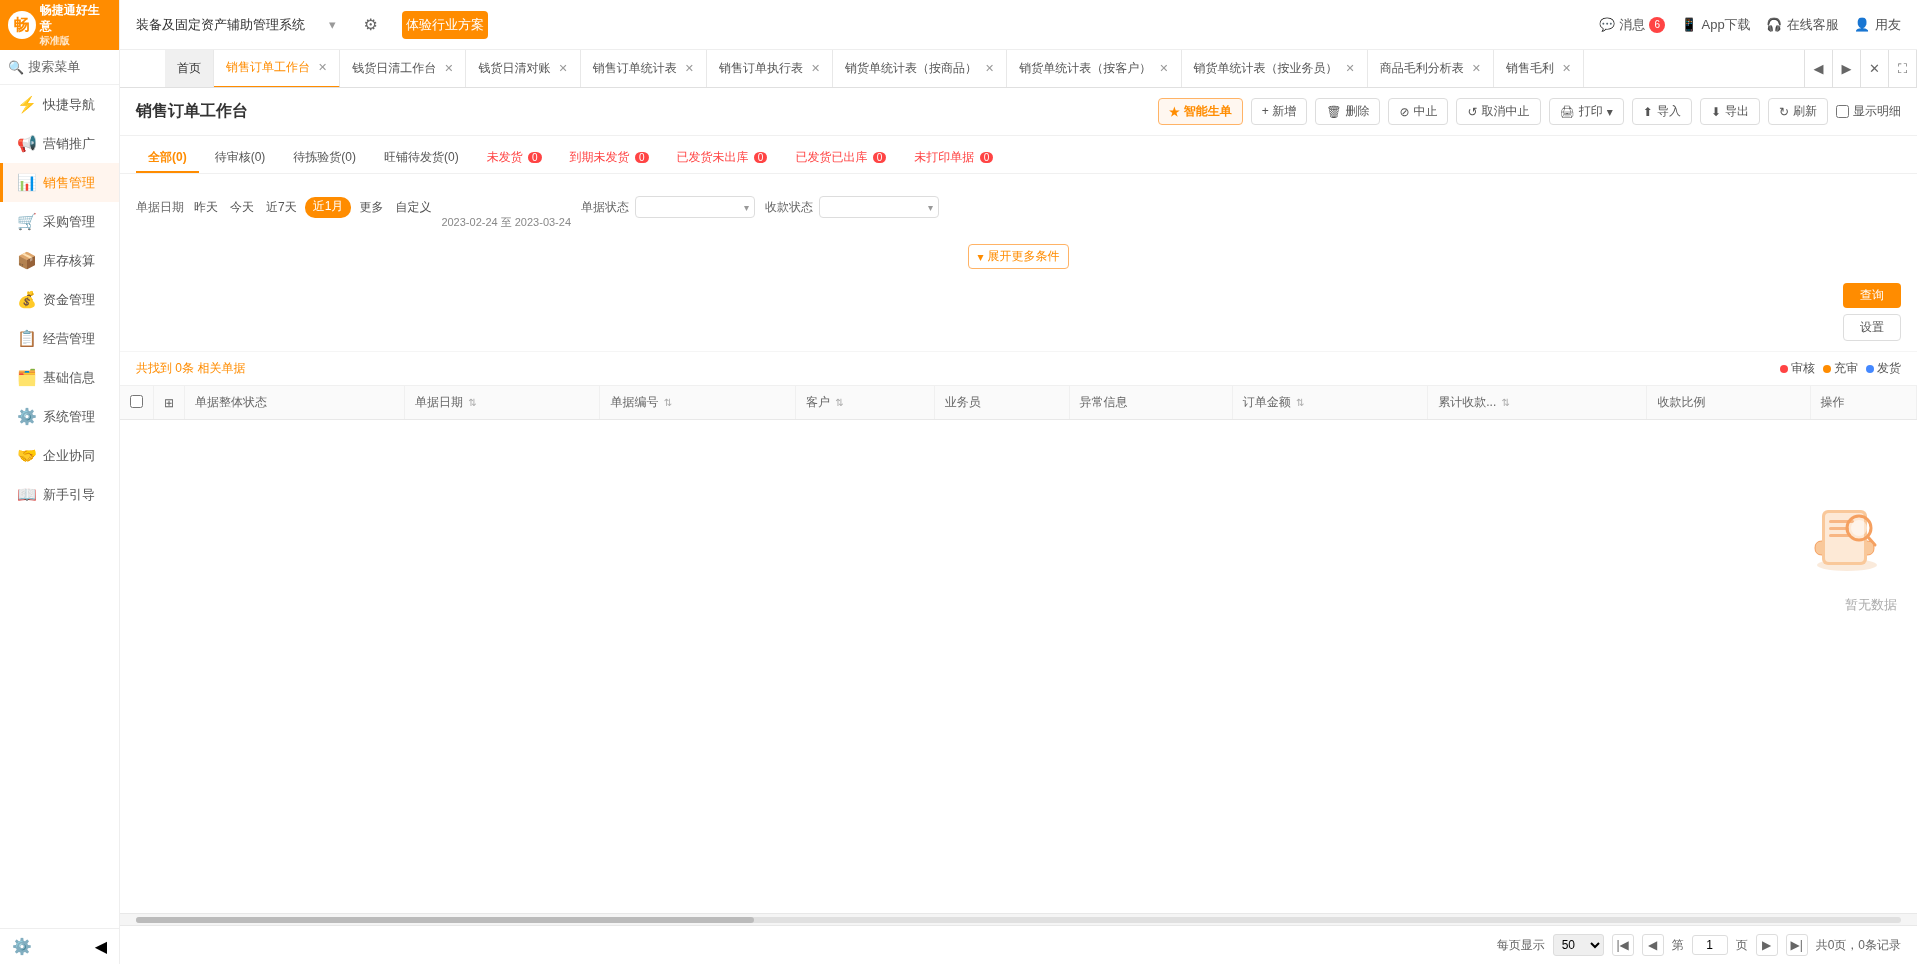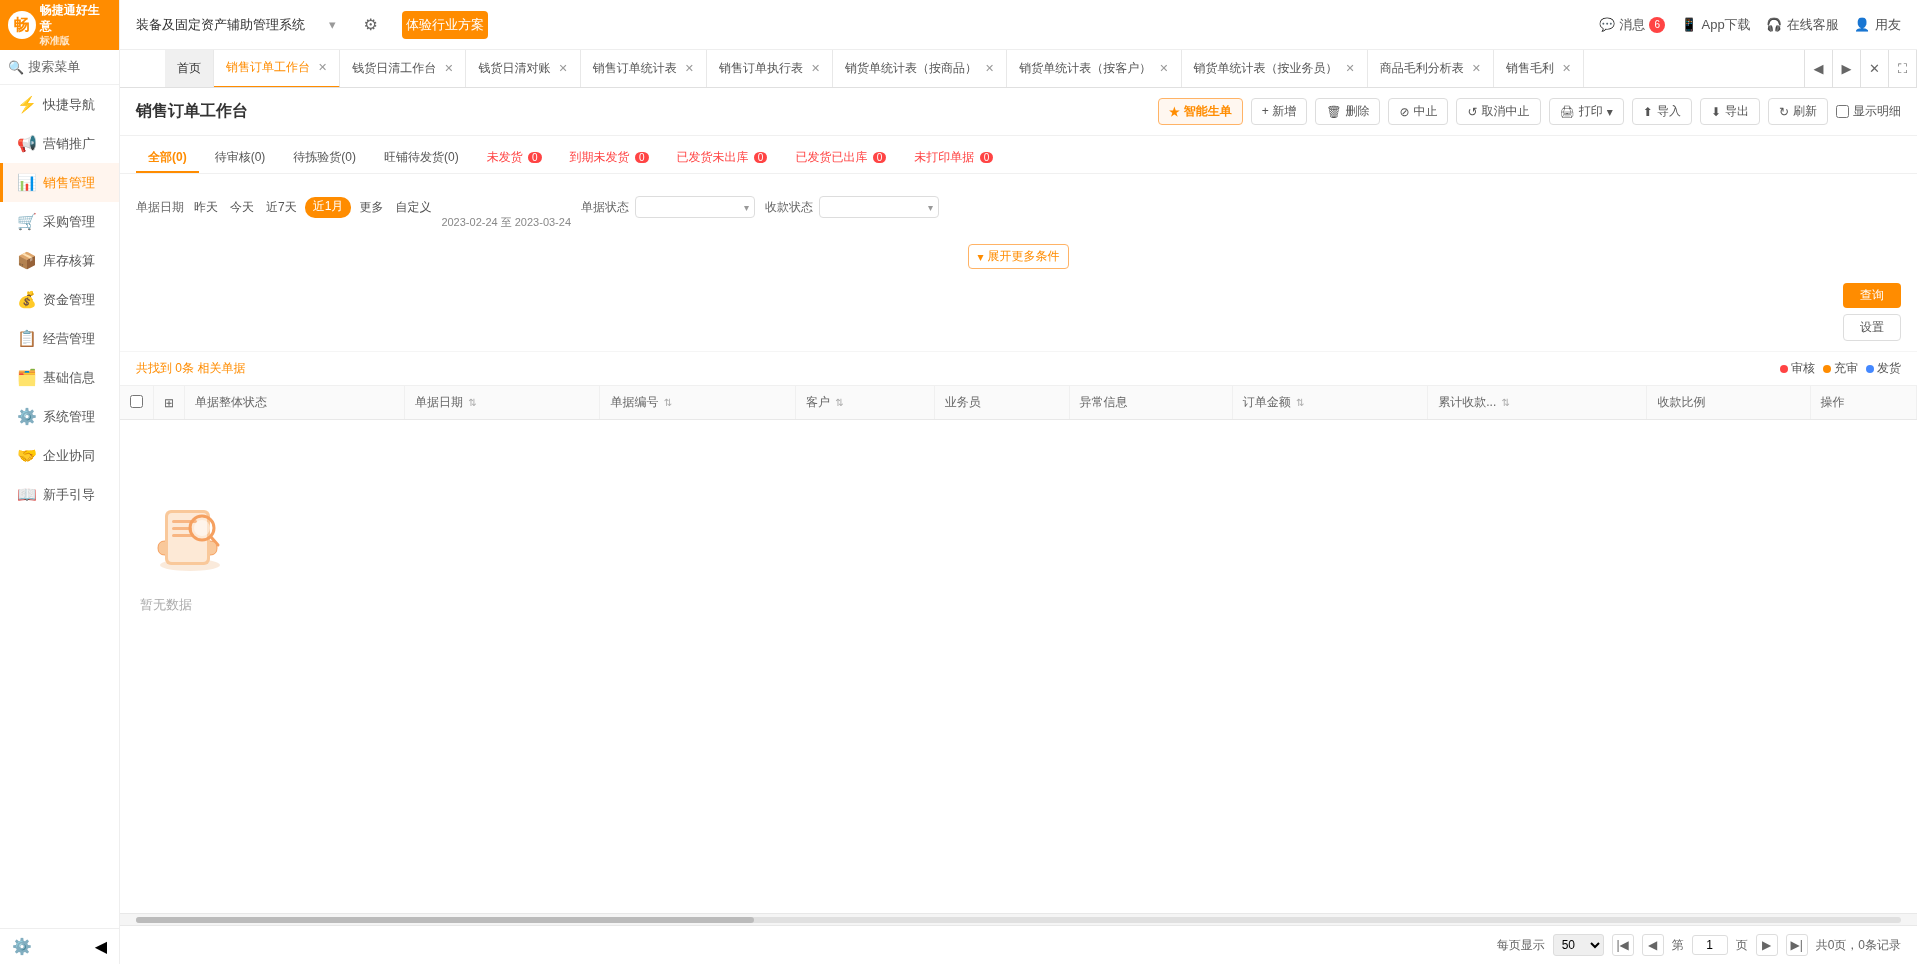--- a/index.html
+++ b/index.html
@@ -413,21 +413,21 @@
     .data-table th .sort-icon { color: #aaa; font-size: 10px; margin-left: 2px; }
     .table-scroll {
       overflow: auto;
       flex: 1;
     }
 
     
     .empty-state {
       display: flex;
       flex-direction: column;
-      align-items: flex-start;
+      align-items: flex-end;
       justify-content: center;
       padding: 60px 20px;
       color: #aaa;
       font-size: 13px;
     }
     .empty-icon {
       width: 100px;
       height: 100px;
       margin-bottom: 16px;
     }

